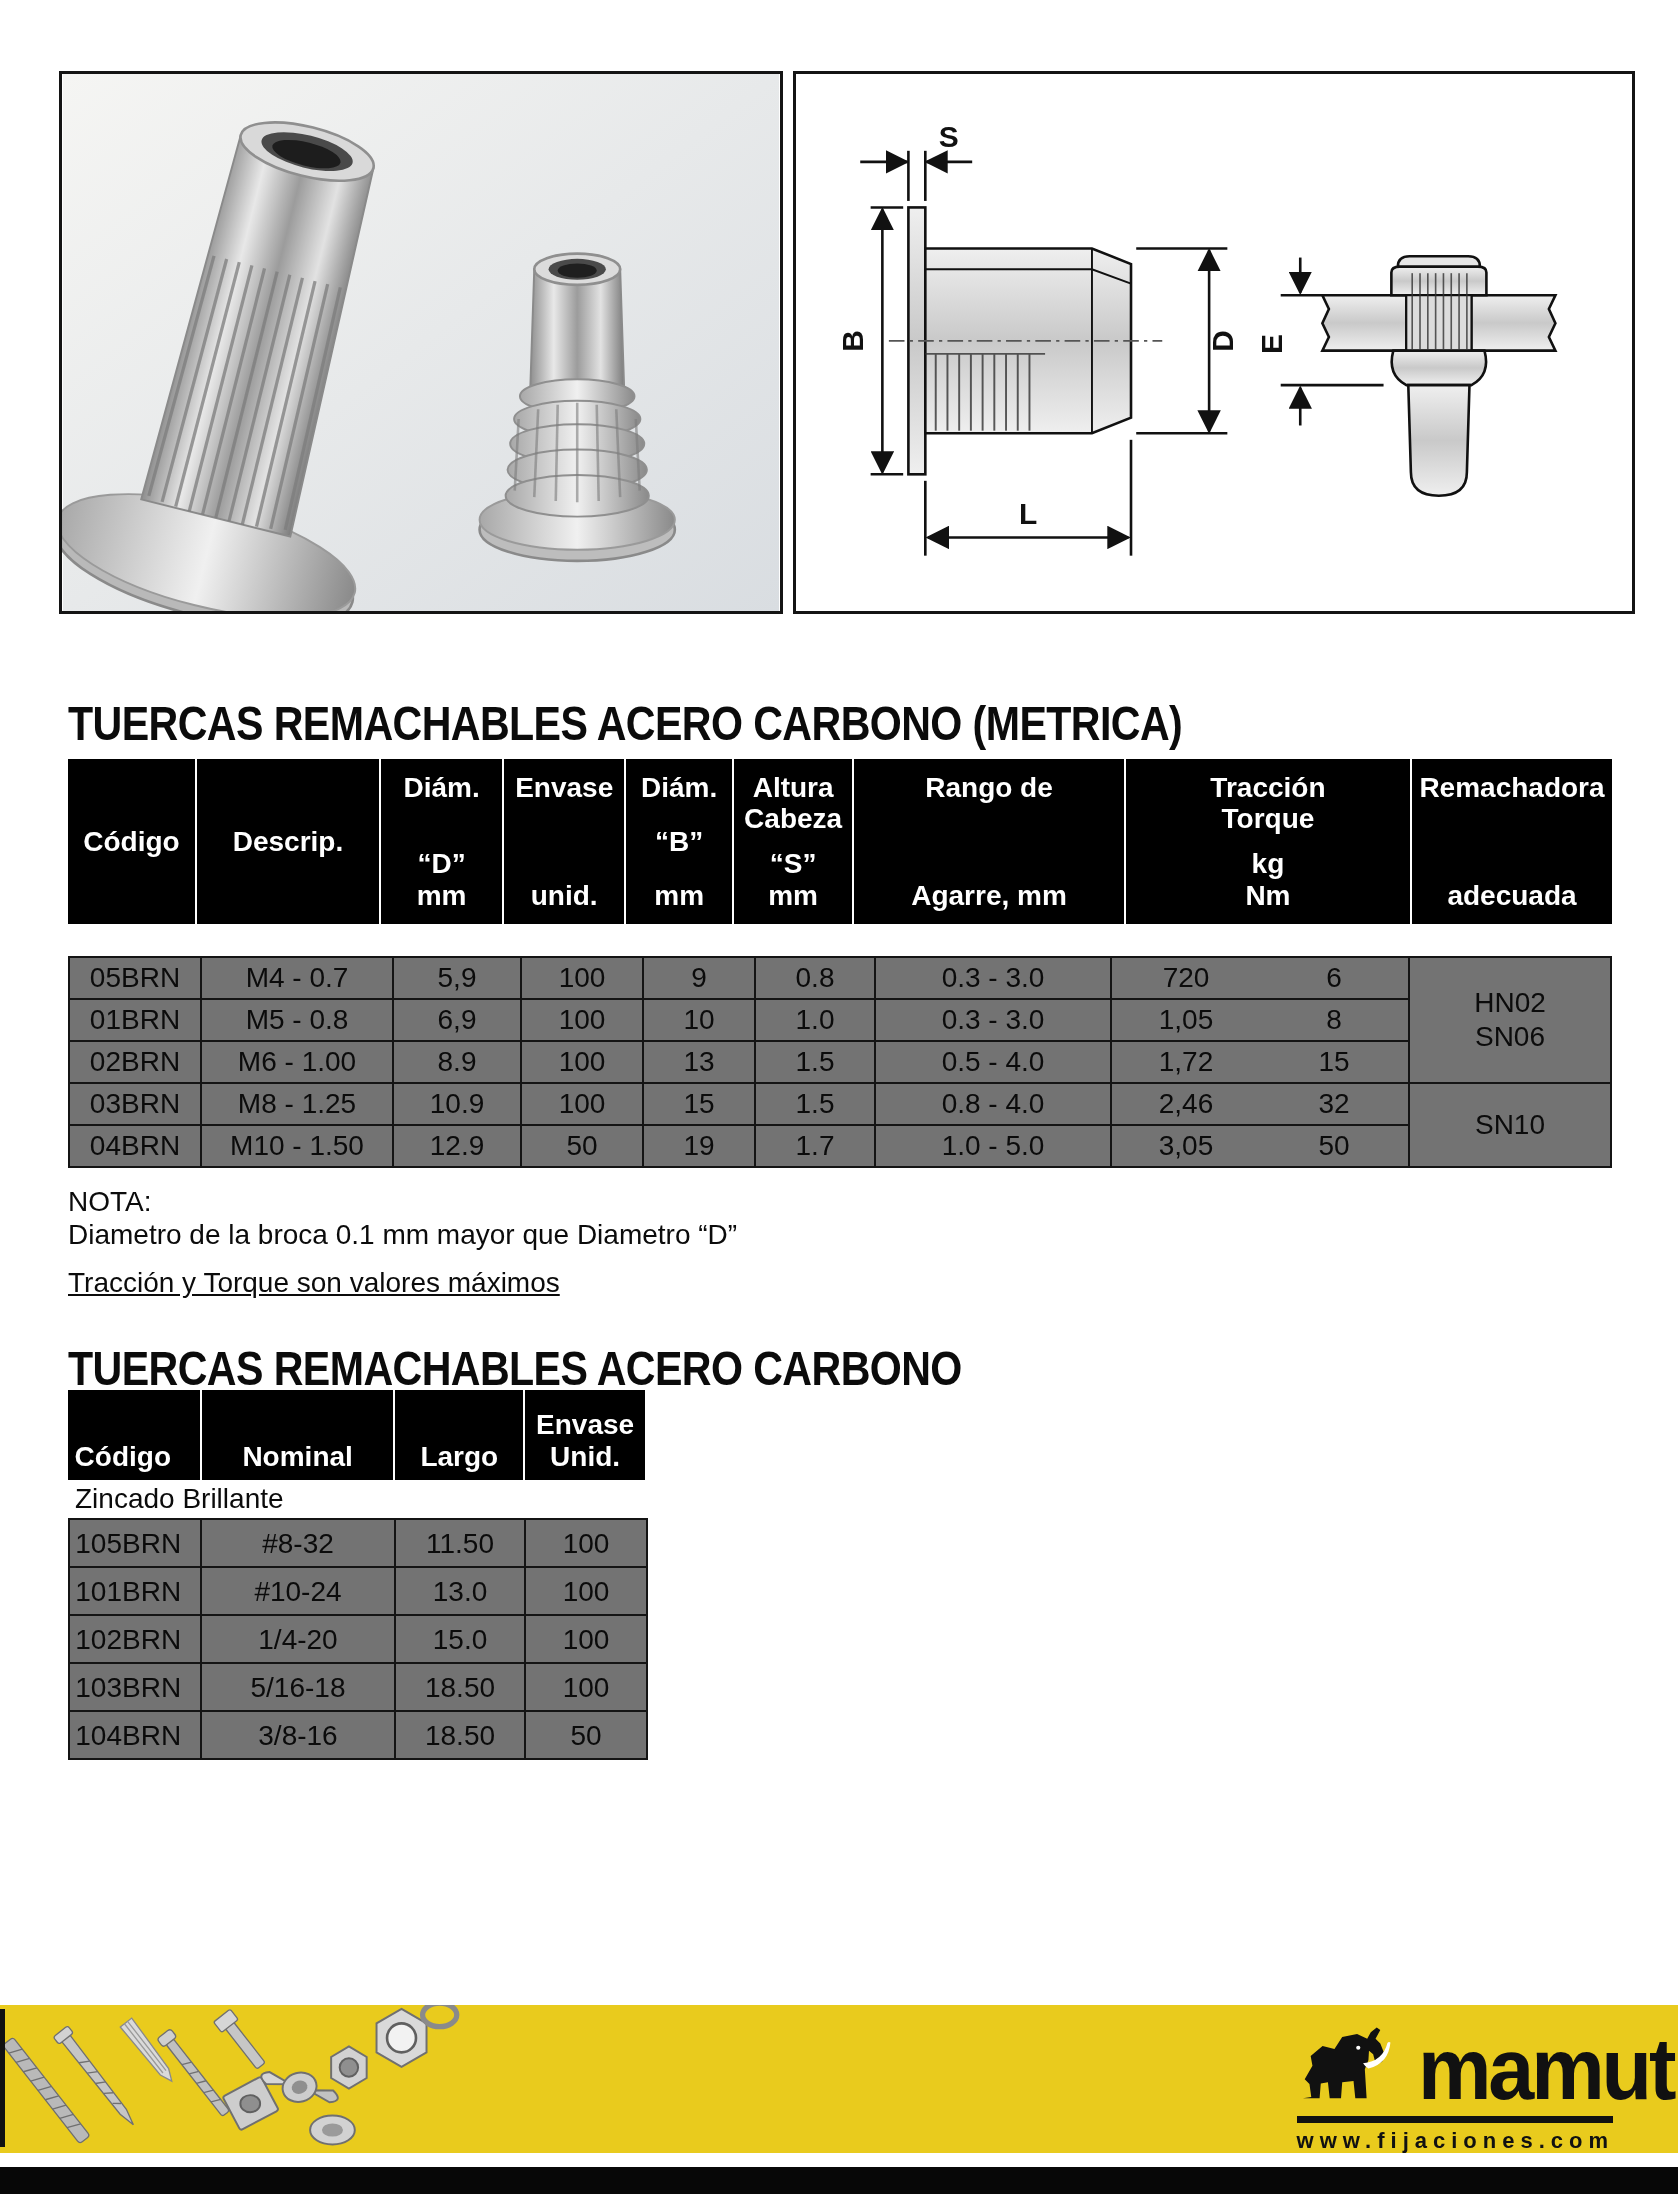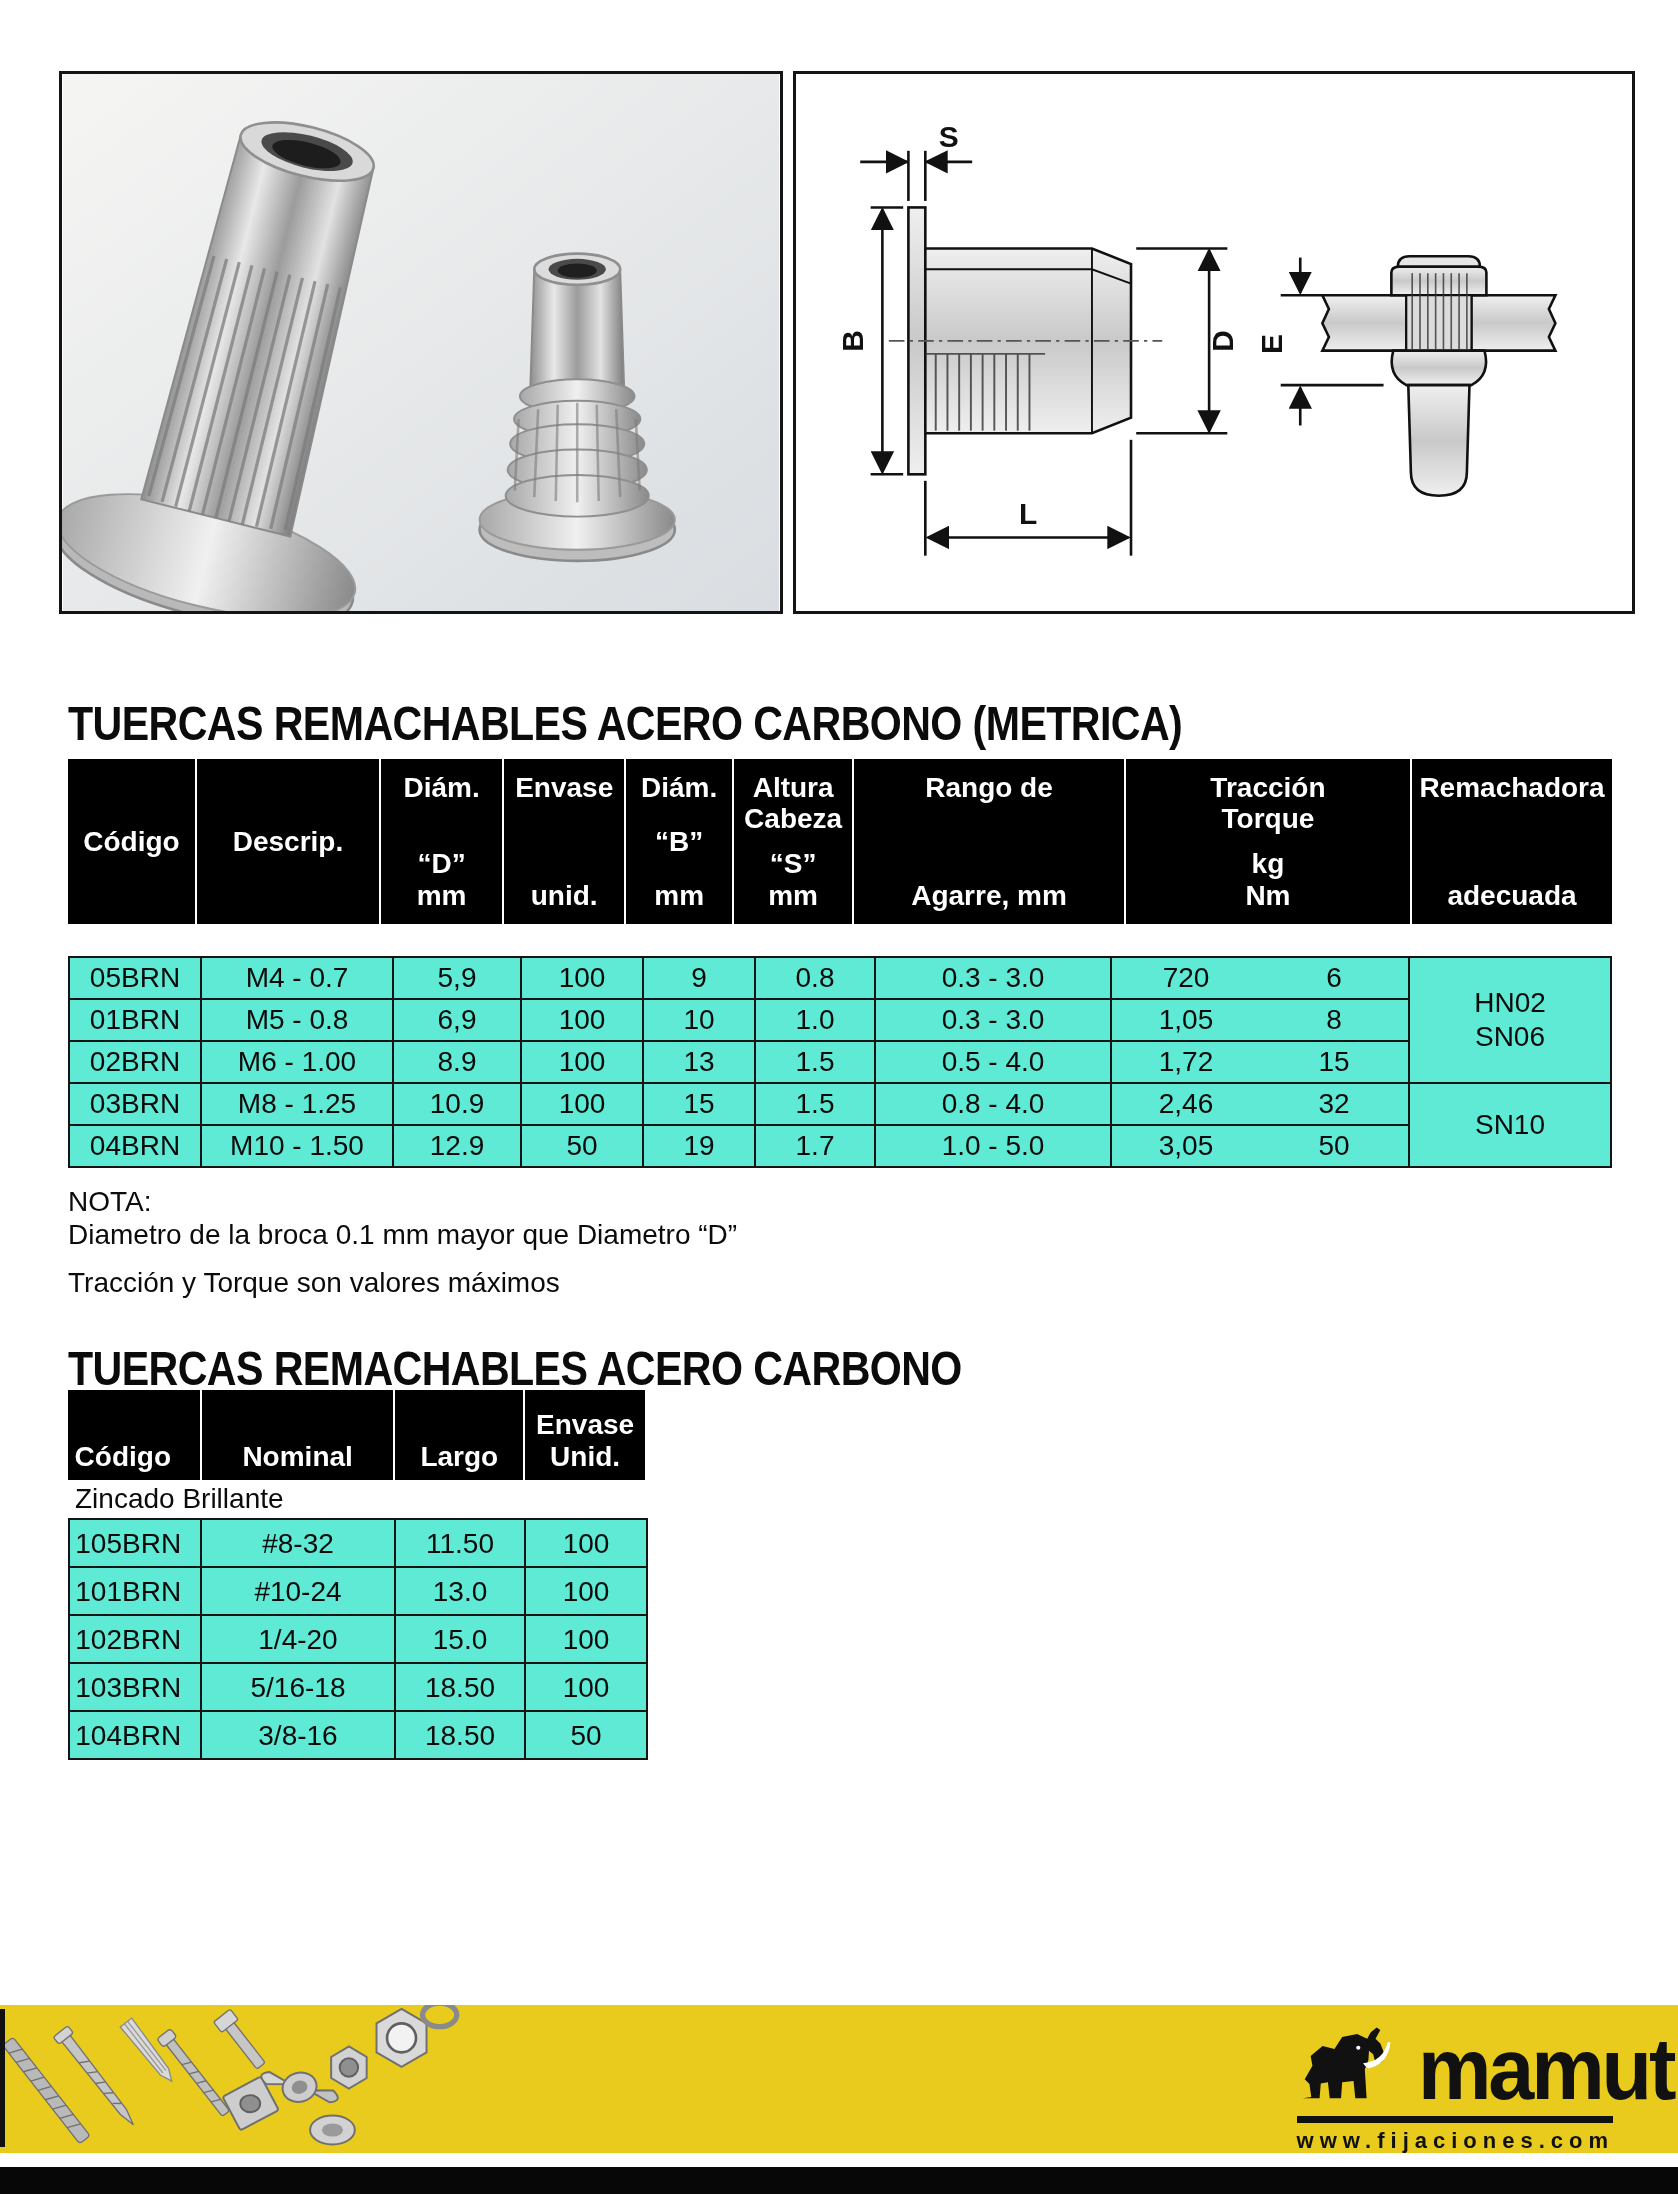--- a/index.html
+++ b/index.html
@@ -26,31 +26,31 @@
   .mh-cell { display:flex; flex-direction:column; justify-content:space-between;
              align-items:center; text-align:center; padding:13px 12px; line-height:1.12; }
   .mh-cell + .mh-cell { border-left:2.6px solid #fff; }
   .mh-center { justify-content:center; }
   .mh-w1{width:132px}.mh-w2{width:192px}.mh-w3{width:128px}.mh-w4{width:122px}
   .mh-w5{width:112px}.mh-w6{width:120px}.mh-w7{width:284px}.mh-w8{width:299px}.mh-w9{width:202px}
   .mh-row { display:flex; width:100%;flex-direction:column; }
   .mh-row span { flex:1; text-align:center; }
 
   
-  table { border-collapse:collapse; table-layout:fixed; background:#5eead4; }
+  table { border-collapse:collapse; table-layout:fixed; background:#737373; }
   td { border:2.6px solid #141414; text-align:center; font-size:28px; overflow:hidden; }
   #mtable { position:absolute; left:68px; top:956px; width:1544px; }
   #mtable td { height:42px; line-height:40px; }
   #mtable td.cell-trac { border-right:none; }
   #mtable td.cell-torq { border-left:none; }
   #mtable td.cell-group { line-height:34px; font-size:28px; }
 
   
   #notes { position:absolute; left:68px; top:1185px; font-size:28px; line-height:1.18; }
-  #notes .note-line2 { margin-top:14.5px; }
+  #notes .note-line2 { margin-top:14.5px;text-decoration:underline; }
 
   
   #itable-header { position:absolute; left:68px; top:1390px; width:577px; height:90px;
                    background:#000; display:flex; color:#fff; font-weight:bold; font-size:28px; }
   .ih-cell { display:flex; flex-direction:column; justify-content:flex-end; align-items:center;
              padding:5.3px 2.6px 8px 2.6px; line-height:1.12; }
   .ih-cell + .ih-cell { border-left:2.6px solid #fff; }
   .ih-left { align-items:flex-start; padding-left:6.6px; }
   .ih-w1{width:132px}.ih-w2{width:194px}.ih-w3{width:130px}.ih-w4{width:122px}
 

